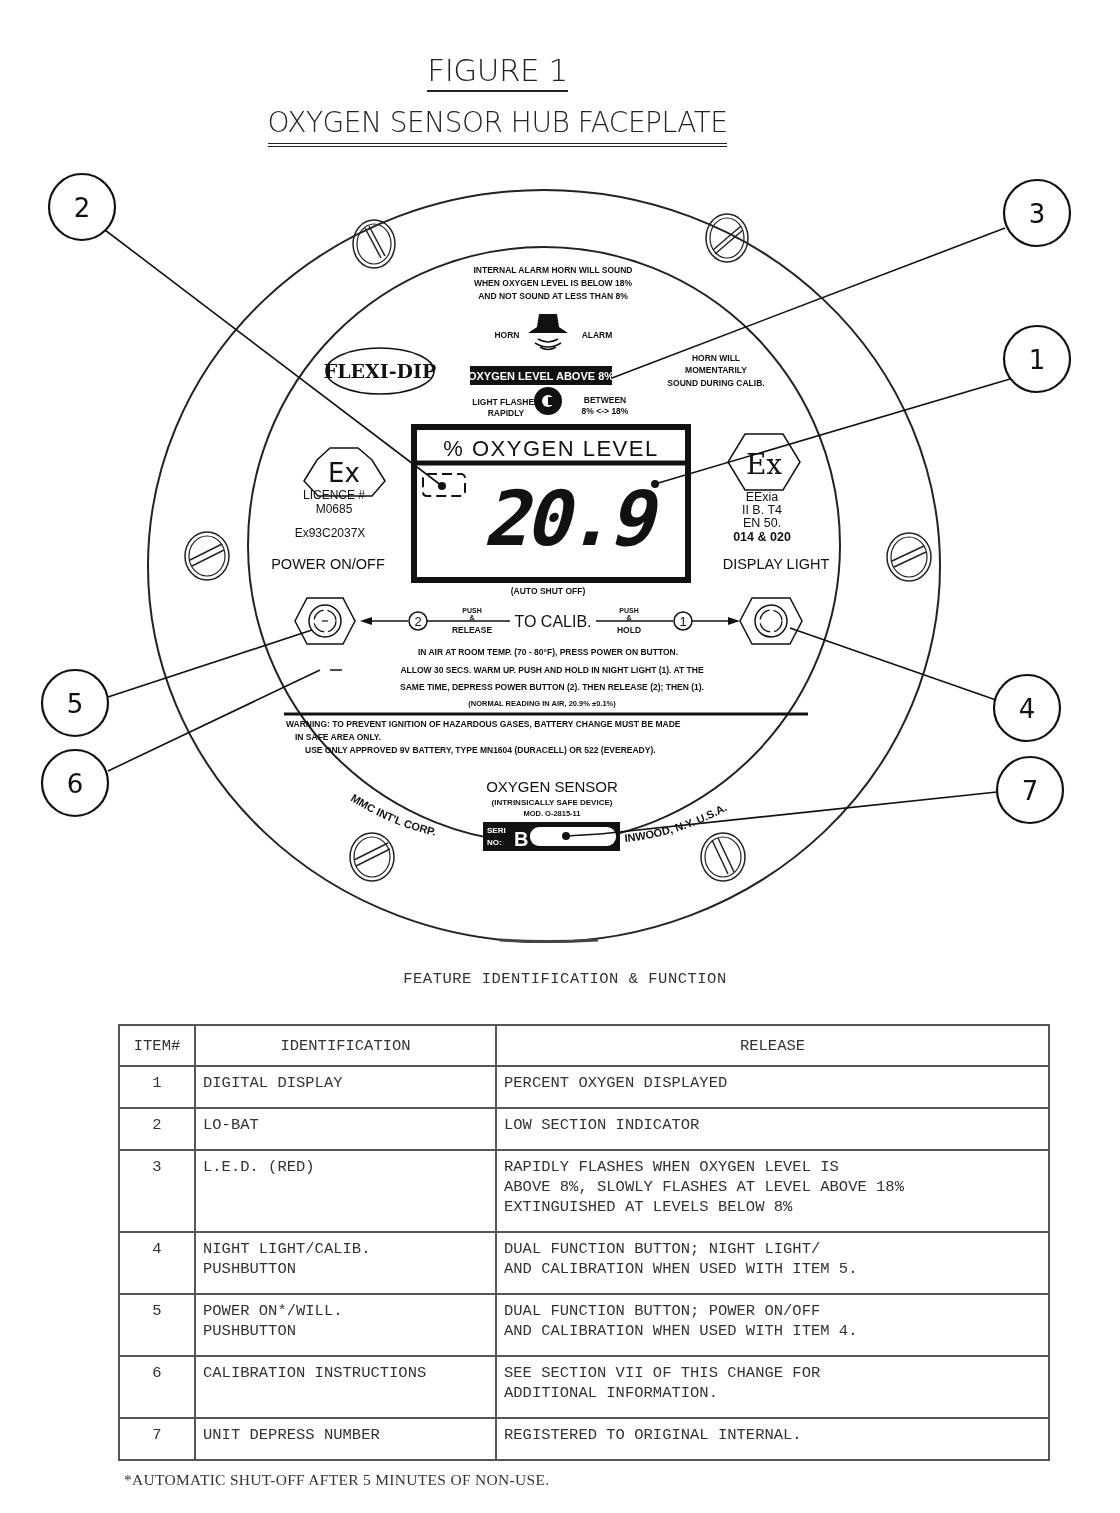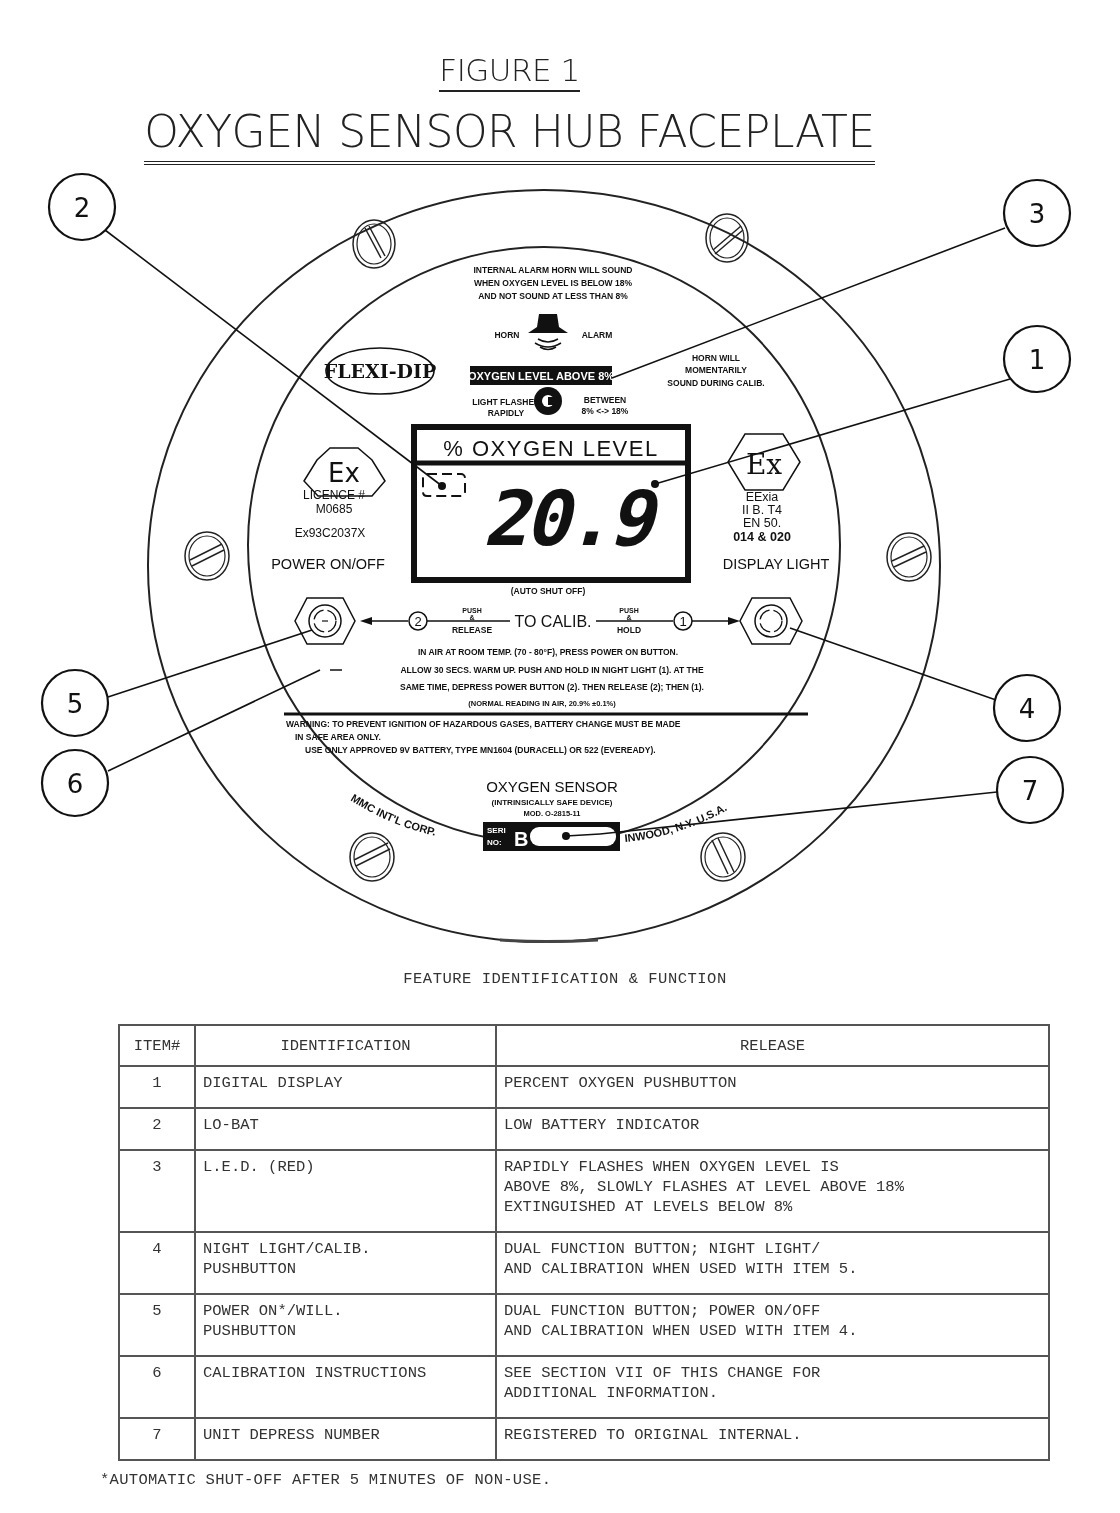--- a/index.html
+++ b/index.html
@@ -1,33 +1,33 @@
 <!DOCTYPE html>
 <html><head>
 <meta charset="utf-8">
 <style>
   html, body { margin:0; padding:0; background:#ffffff; }
   body { width:1120px; height:1513px; position:relative; overflow:hidden; font-family:"Liberation Sans", sans-serif; color:#1a1a1a; }
-  .title { position:absolute; left:12px; width:995px; text-align:center; font-family:"DejaVu Sans", sans-serif; font-weight:300; color:#222; }
+  .title { position:absolute; left:0; width:995px; text-align:center; font-family:"DejaVu Sans", sans-serif; font-weight:300; color:#222; }
   .title span { display:inline-block; border-bottom:2px solid #222; padding-bottom:2px; letter-spacing:-0.5px; }
   #fig-title { top:52px; font-size:31px; }
-  #fig-subtitle { top:106px; font-size:44px; }
+  #fig-subtitle { top:106px; font-size:28px; }
   #fig-subtitle span { border-bottom:4px double #222; padding-bottom:4px; }
   svg#diagram { position:absolute; left:0; top:0; }
   svg text { font-family:"Liberation Sans", sans-serif; fill:#111; }
   .tiny { font-size:8.5px; font-weight:bold; }
   .callout-num { font-size:26px; font-family:"DejaVu Sans", sans-serif; }
   #table-caption { position:absolute; top:970px; left:0; width:1130px; text-align:center; font-family:"Liberation Mono", monospace; font-size:15.5px; color:#333; letter-spacing:0.5px; }
   table#feature-table { position:absolute; left:118px; top:1024px; width:932px; border-collapse:collapse; font-family:"Liberation Mono", monospace; font-size:15.5px; color:#333; }
   #feature-table td, #feature-table th { border:2px solid #555; padding:6px 7px; vertical-align:top; text-align:left; font-weight:normal; line-height:20px; }
   #feature-table th { text-align:center; height:27px; vertical-align:middle; }
   #feature-table td.num { text-align:center; width:60px; }
   #feature-table td.ident { width:285px; }
   #feature-table .multiline { white-space:pre-line; }
-  #footnote { position:absolute; left:100px; top:1471px; font-family:Liberation Mono, monospace; font-size:15.5px; color:#333; letter-spacing:0.3px; }
+  #footnote { position:absolute; left:124px; top:1471px; font-family:Liberation Serif, serif; font-size:15.5px; color:#333; letter-spacing:0.3px; }
 </style>
 </head>
 <body>
 
 <div class="title" id="fig-title"><span>FIGURE 1</span></div>
 <div class="title" id="fig-subtitle"><span>OXYGEN SENSOR HUB FACEPLATE</span></div>
 
 <svg id="diagram" width="1120" height="960" viewBox="0 0 1120 960">
   <defs>
     <path id="arc-left" d="M 350 800 A 260 260 0 0 0 490 842"></path>
@@ -261,26 +261,26 @@
     <tr>
       <th style="width:60px;margin-left:28px;">ITEM#</th>
       <th style="width:285px;">IDENTIFICATION</th>
       <th>RELEASE</th>
     </tr>
   </thead>
   <tbody>
     <tr style="height:42px;">
       <td class="num">1</td>
       <td class="ident multiline">DIGITAL DISPLAY</td>
-      <td class="multiline">PERCENT OXYGEN PUSHBUTTON</td>
+      <td class="multiline">PERCENT OXYGEN DISPLAYED</td>
     </tr>
     <tr style="height:42px;">
       <td class="num">2</td>
       <td class="ident multiline">LO-BAT</td>
-      <td class="multiline">LOW BATTERY INDICATOR</td>
+      <td class="multiline">LOW SECTION INDICATOR</td>
     </tr>
     <tr style="height:82px;">
       <td class="num">3</td>
       <td class="ident multiline">L.E.D. (RED)</td>
       <td class="multiline">RAPIDLY FLASHES WHEN OXYGEN LEVEL IS
 ABOVE 8%, SLOWLY FLASHES AT LEVEL ABOVE 18%
 EXTINGUISHED AT LEVELS BELOW 8%</td>
     </tr>
     <tr style="height:62px;">
       <td class="num">4</td>

